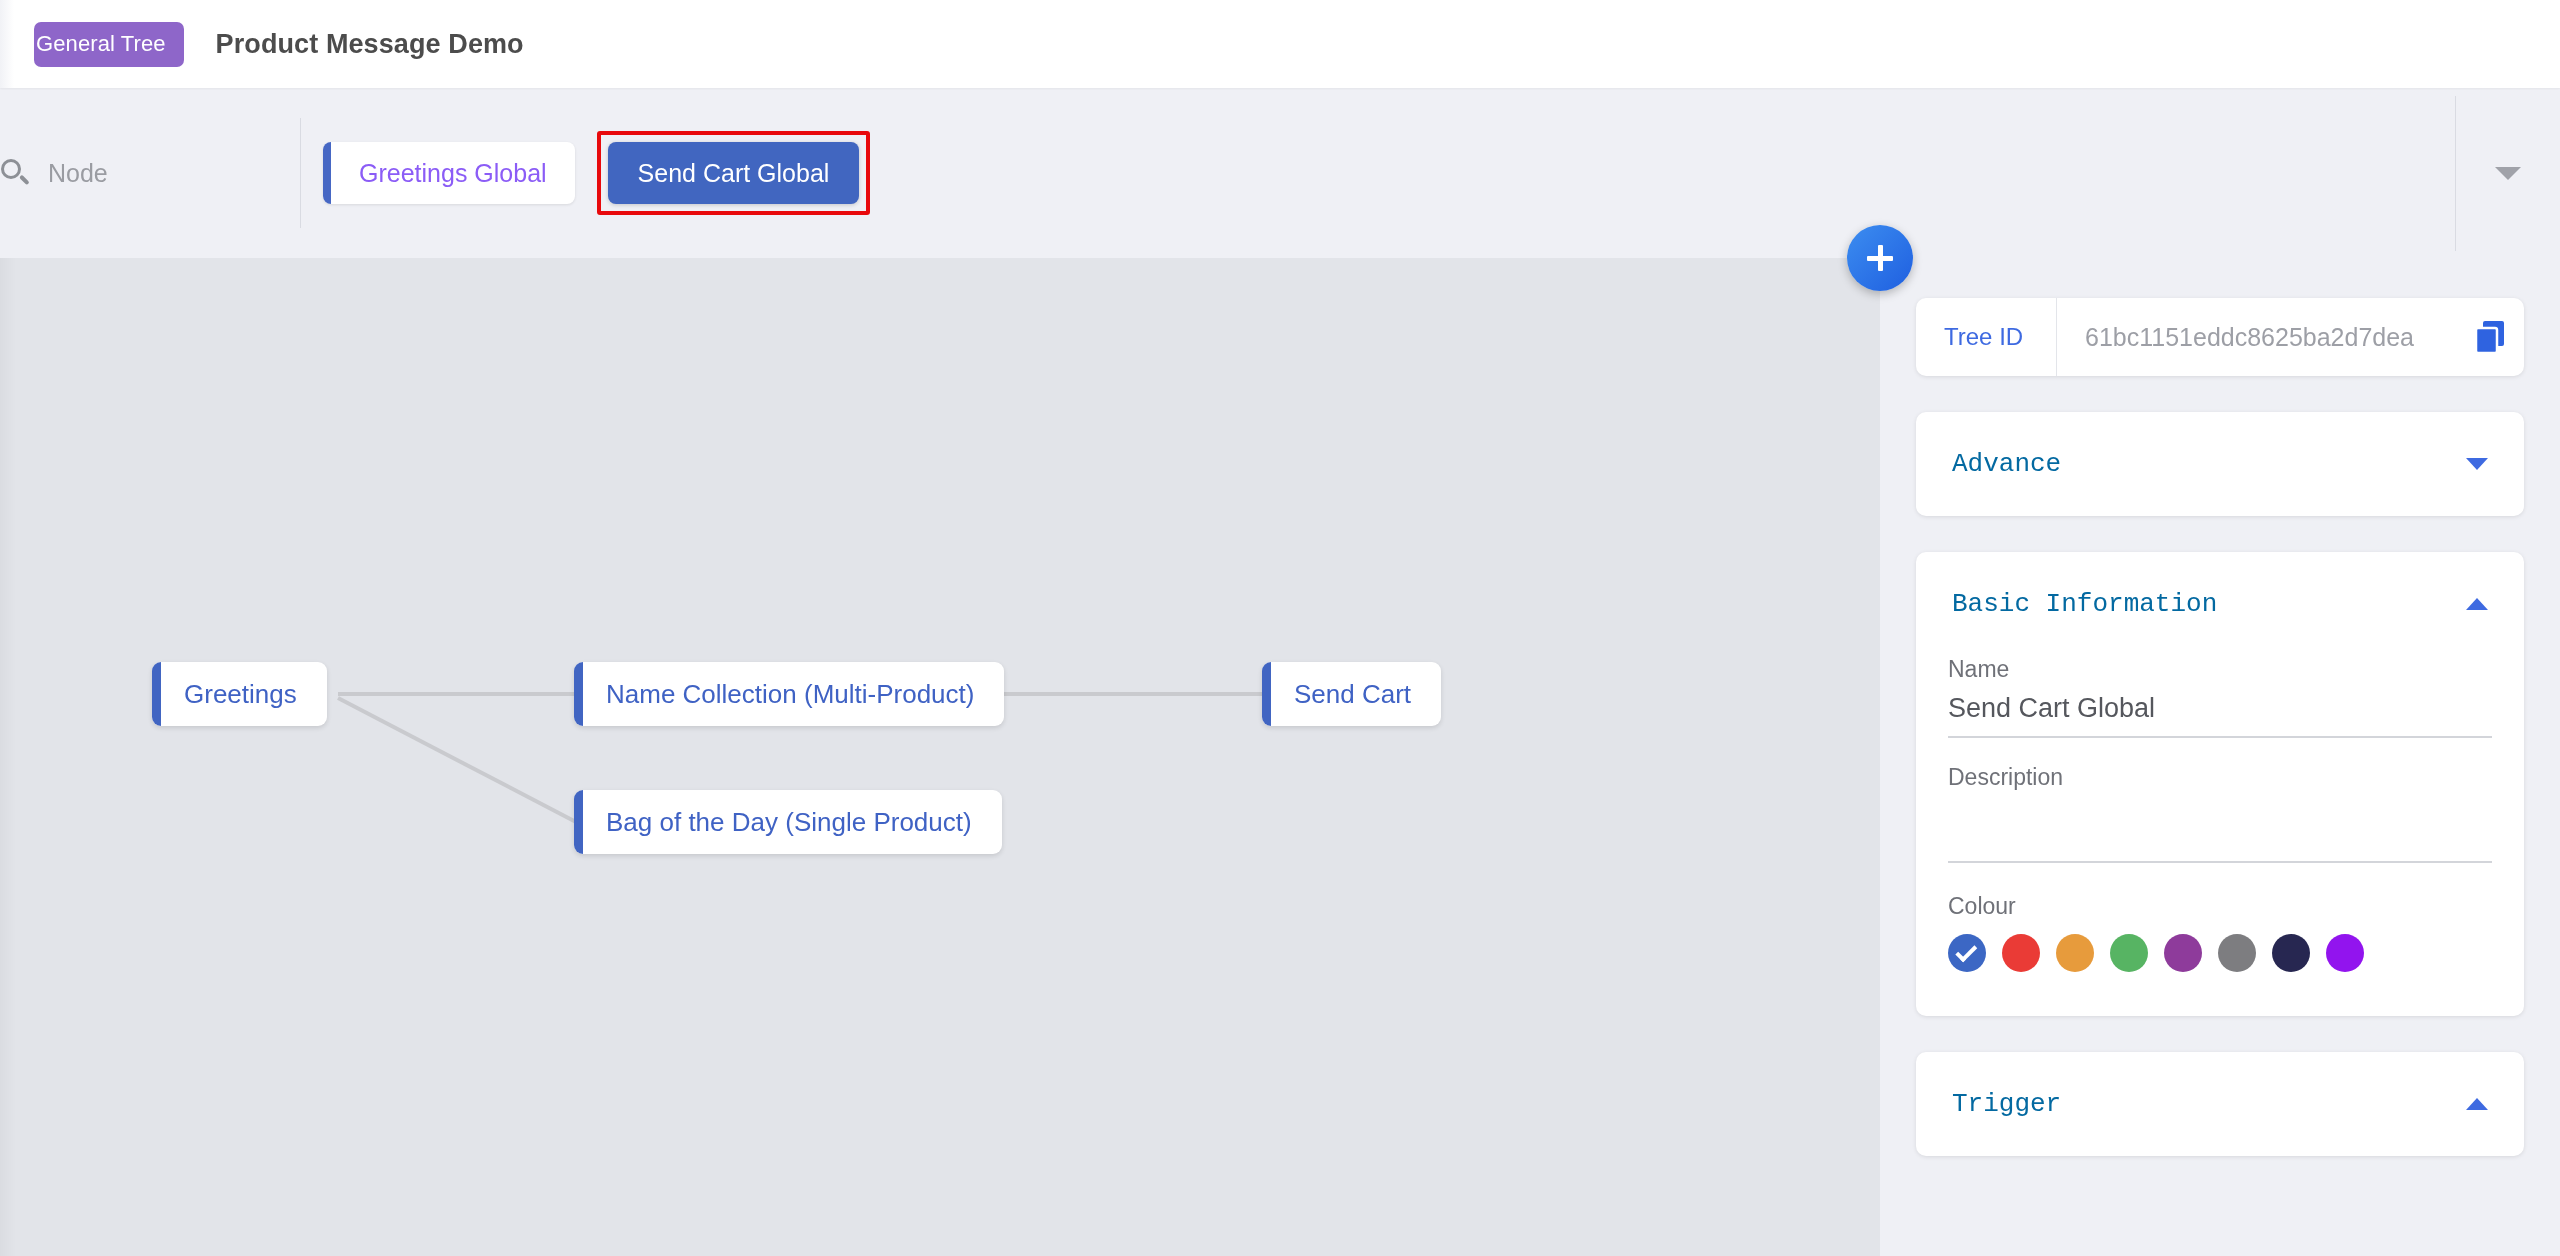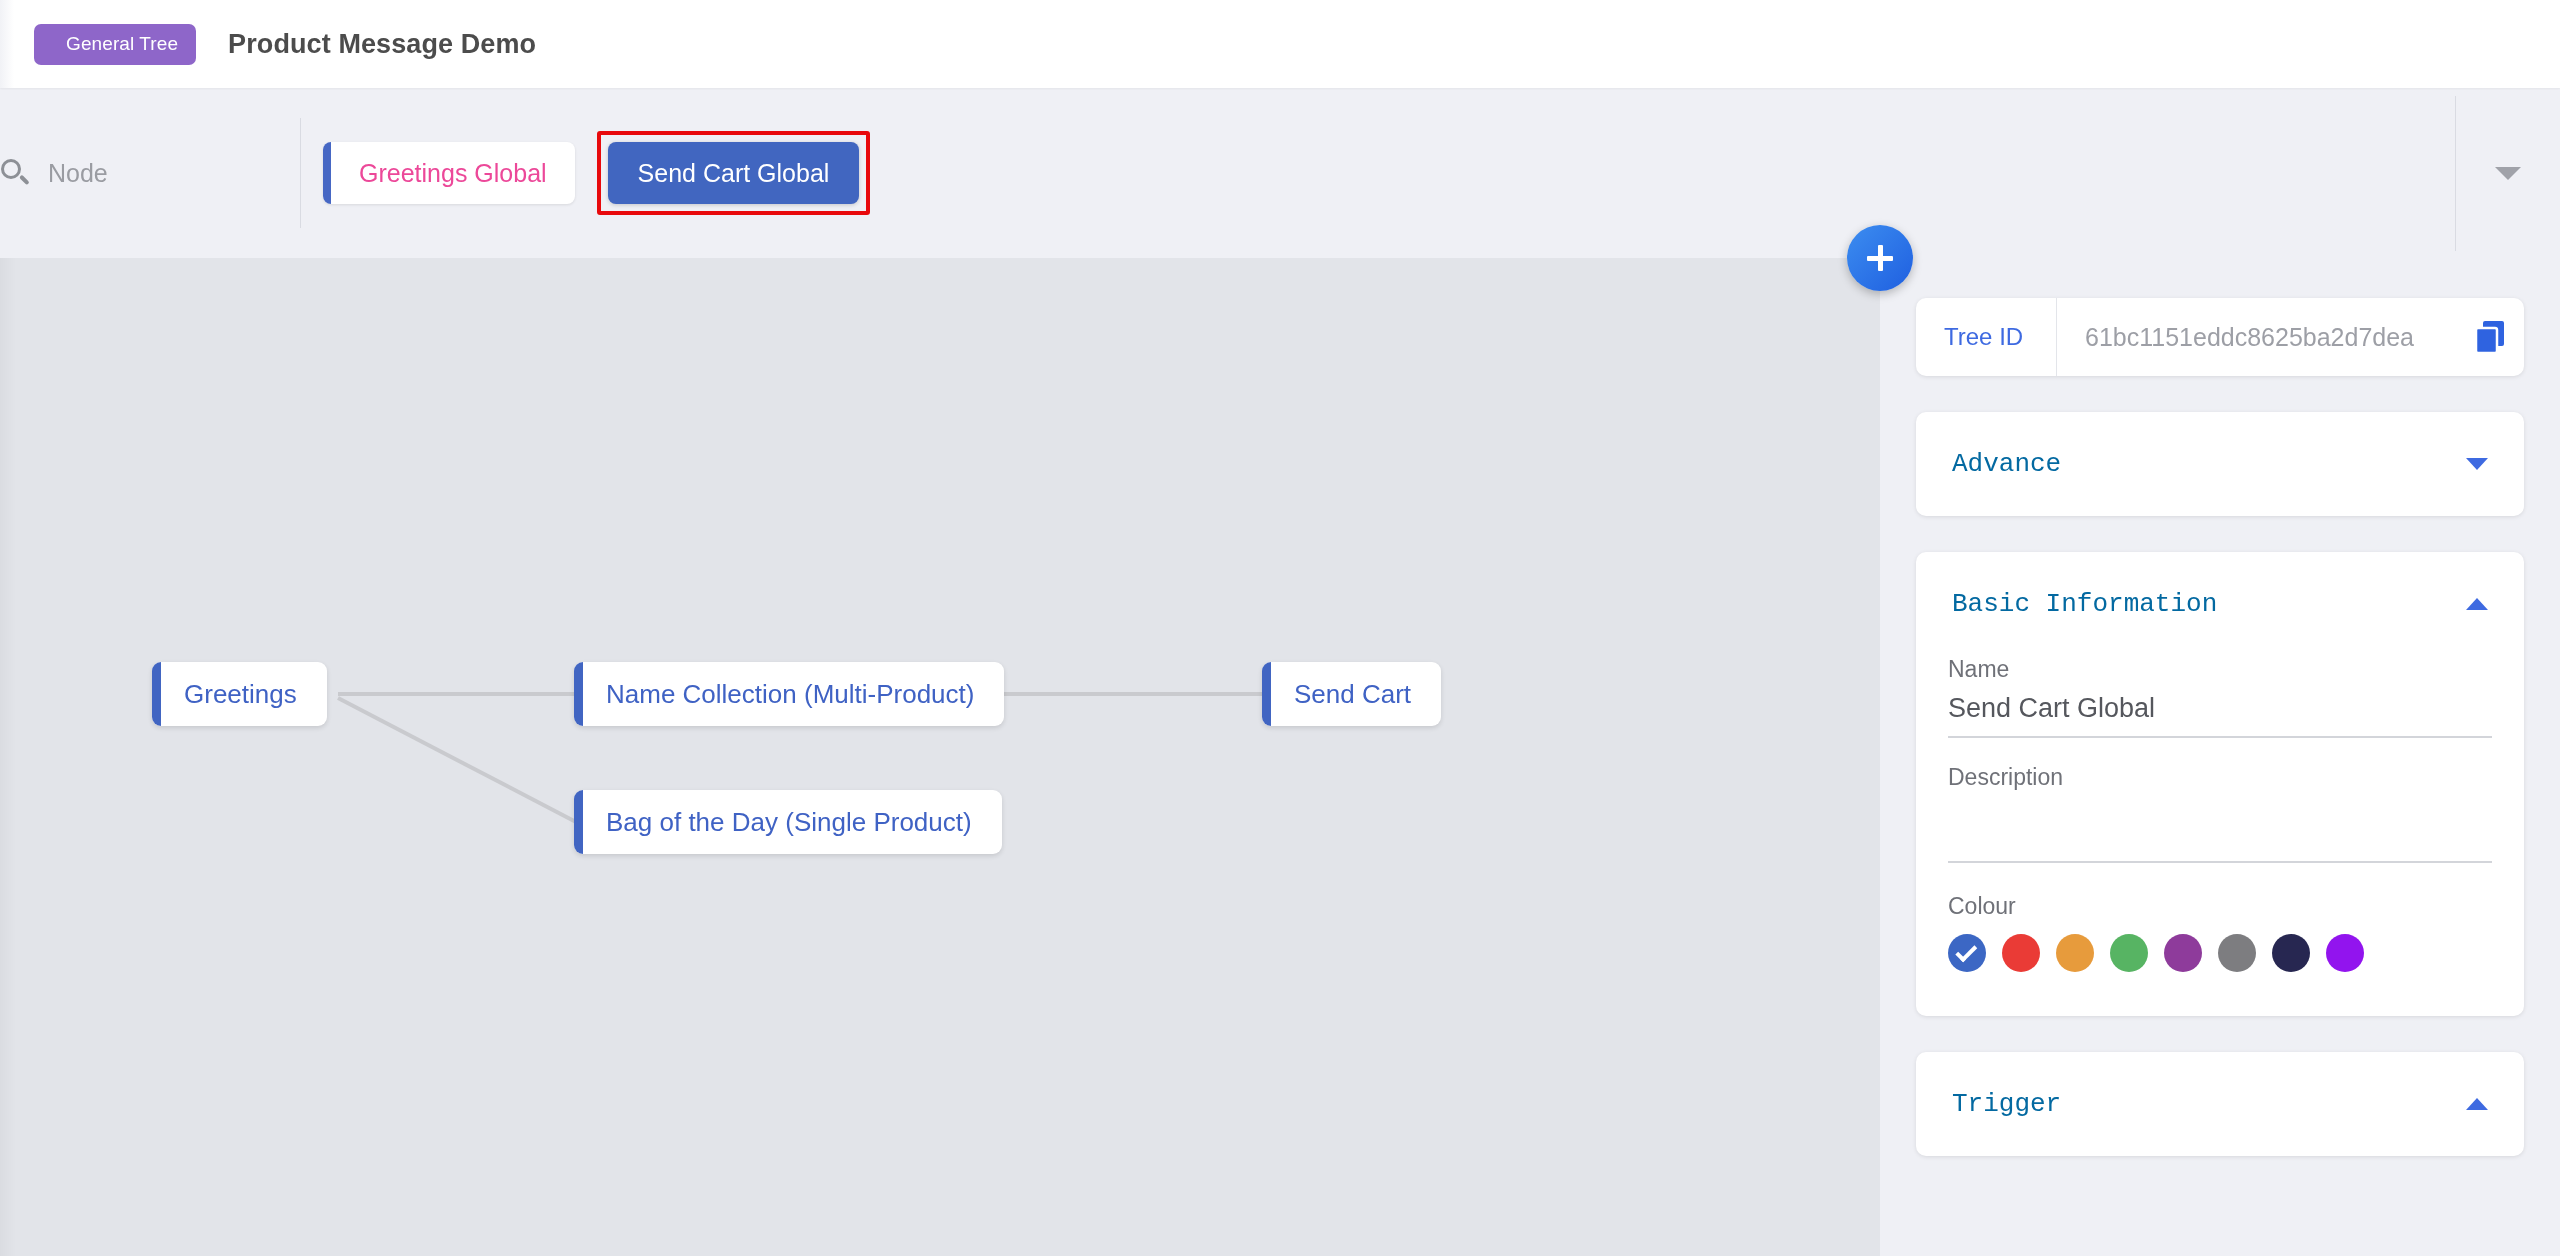--- a/index.html
+++ b/index.html
@@ -22,22 +22,22 @@
     box-shadow: 0 1px 2px rgba(0,0,0,0.05);
     z-index: 5;
   }
   .header .left-edge {
     position: absolute; left: 0; top: 0; width: 14px; height: 88px;
     background: linear-gradient(to right, #f1f2f6, #ffffff);
   }
   .tree-badge {
     background: #8e66c9;
     color: #ffffff;
-    font-size: 19px;
-    padding: 9px 18px 10px 32px;
+    font-size: 22px;
+    padding: 9px 18px 10px 2px;
     border-radius: 7px;
     letter-spacing: 0.1px;
     white-space: nowrap;
   }
   .header-title {
     margin-left: 32px;
     font-size: 27px;
     font-weight: bold;
     color: #4c4c4c;
     letter-spacing: 0.1px;
@@ -87,21 +87,21 @@
   .chip-row { display: flex; align-items: center; gap: 22px; }
 
   .chip {
     position: relative;
     background: #ffffff;
     border-radius: 8px;
     height: 62px;
     display: flex; align-items: center;
     padding: 0 28px 0 36px;
     font-size: 25px;
-    color: #ec4899;
+    color: #8b5cf6;
     box-shadow: 0 1px 3px rgba(0,0,0,0.10);
     white-space: nowrap;
     cursor: pointer;
   }
   .chip .bar {
     position: absolute; left: 0; top: 0;
     width: 8px; height: 100%;
     background: #4667c4;
     border-radius: 8px 0 0 8px;
   }

